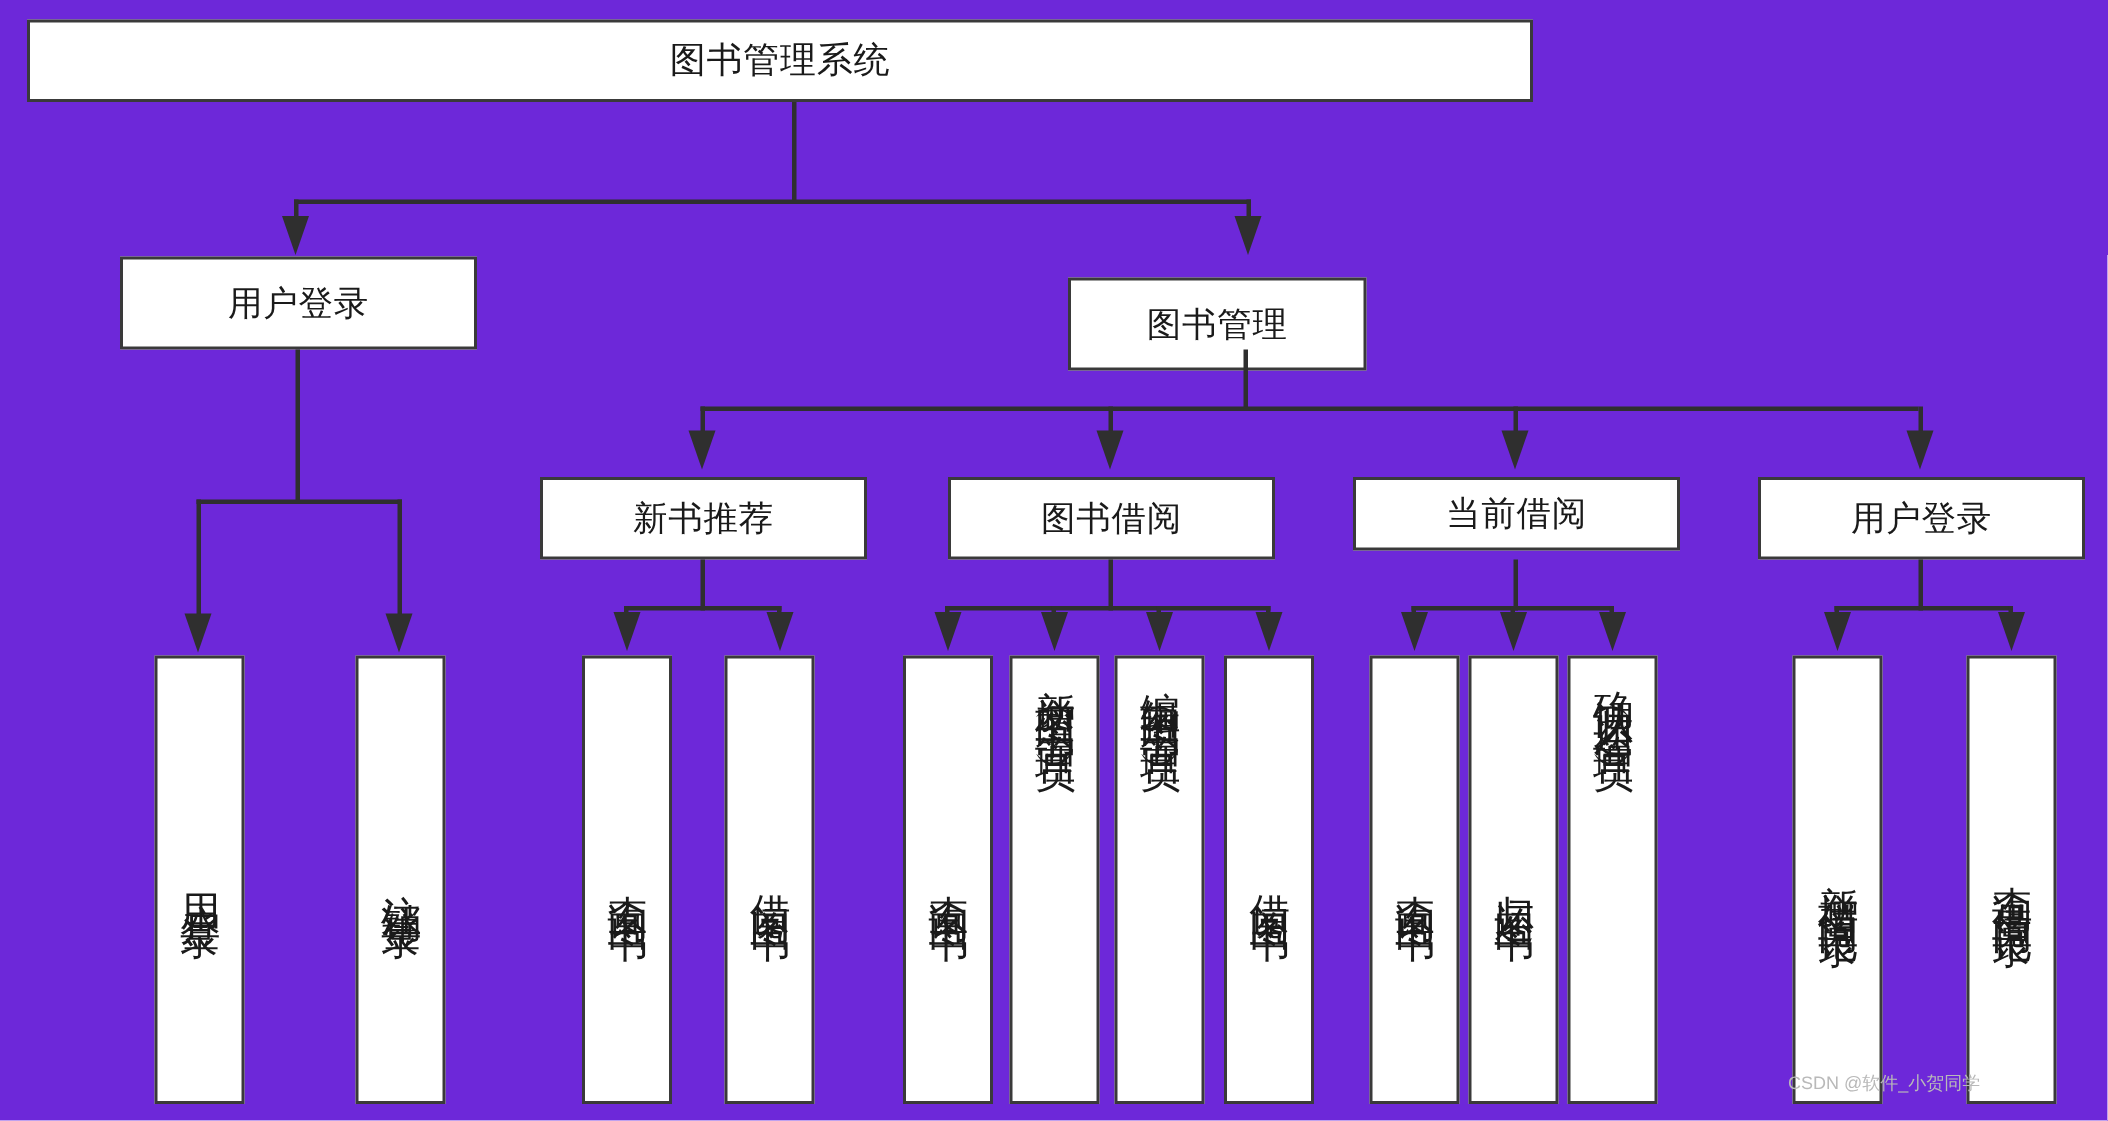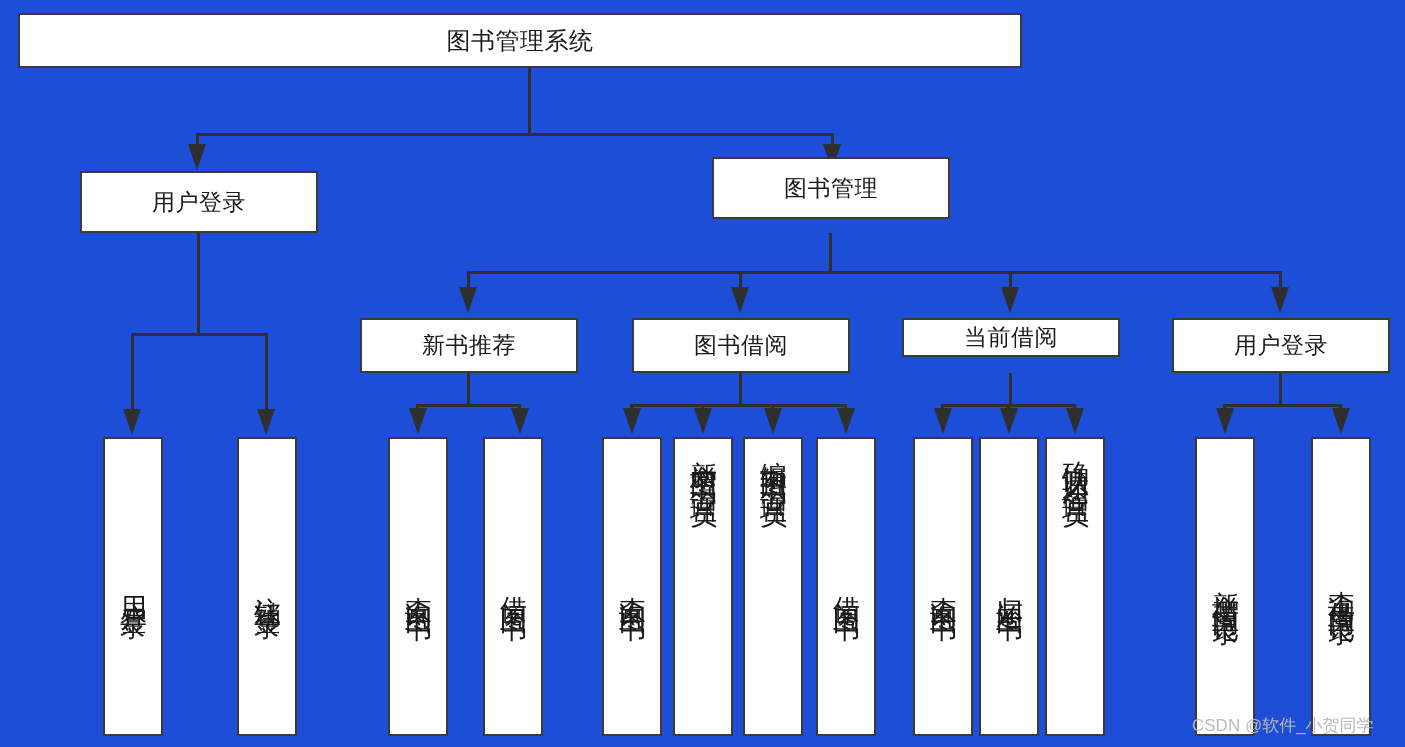--- a/index.html
+++ b/index.html
@@ -4,21 +4,21 @@
 <style>
   html,body{margin:0;padding:0;background:#ffffff;}
   body{
     font-family:"Liberation Sans","DejaVu Sans",sans-serif;
     -webkit-font-smoothing:antialiased;
   }
   #canvas{
     position:relative;
     width:1405px;
     height:747px;
-    background:#1d4ed8;
+    background:#6d28d9;
     overflow:hidden;
   }
   
   .box{
     position:absolute;
     box-sizing:border-box;
     border:2px solid #3a3a3a;
     background:#ffffff;
     display:flex;
     align-items:center;
@@ -64,21 +64,21 @@
     position:absolute;
     width:0;height:0;
     border-left:9px solid transparent;
     border-right:9px solid transparent;
     border-top:26px solid #2f2f2f;
   }
   
   #watermark{
     position:absolute;
     color:#b9b9b9;
-    font-size:17px;
+    font-size:12px;
     white-space:nowrap;
     user-select:none;
   }
 </style>
 </head>
 <body>
 
 <div id="canvas">
 
   <div class="box h-box" id="box-root" style="left:18px;top:13px;width:1004px;height:55px;">
@@ -92,21 +92,21 @@
   <div class="ln v" style="left:196px;top:133px;width:3px;height:16px;"></div>
   <div class="arrow" style="left:188px;top:144px;"></div>
 
   <div class="ln v" style="left:831px;top:133px;width:3px;height:16px;"></div>
   <div class="arrow" style="left:823px;top:144px;"></div>
 
   <div class="box h-box" style="left:80px;top:171px;width:238px;height:62px;">
     <span class="lbl">用户登录</span>
   </div>
 
-  <div class="box h-box" style="left:712px;top:157px;width:238px;height:62px;">
+  <div class="box h-box" style="left:712px;top:185px;width:199px;height:62px;">
     <span class="lbl">图书管理</span>
   </div>
 
   <div class="ln v" style="left:197px;top:233px;width:3px;height:102px;"></div>
   <div class="ln h" style="left:131px;top:333px;width:137px;height:3px;"></div>
   <div class="ln v" style="left:131px;top:333px;width:3px;height:80px;"></div>
   <div class="arrow" style="left:123px;top:409px;"></div>
   <div class="ln v" style="left:265px;top:333px;width:3px;height:80px;"></div>
   <div class="arrow" style="left:257px;top:409px;"></div>
 
@@ -124,21 +124,21 @@
 
   <div class="ln v" style="left:1279px;top:271px;width:3px;height:20px;"></div>
   <div class="arrow" style="left:1271px;top:287px;"></div>
 
   <div class="box h-box" style="left:632px;top:318px;width:218px;height:55px;">
     <span class="lbl">图书借阅</span>
   </div>
   <div class="box h-box" style="left:360px;top:318px;width:218px;height:55px;">
     <span class="lbl">新书推荐</span>
   </div>
-  <div class="box h-box" style="left:902px;top:318px;width:218px;height:39px;text-align:center;">
+  <div class="box h-box" style="left:902px;top:318px;width:218px;height:49px;text-align:center;">
     <span class="lbl">当前借阅</span>
   </div>
   <div class="box h-box" style="left:1172px;top:318px;width:218px;height:55px;">
     <span class="lbl">用户登录</span>
   </div>
 
   <div class="ln v" style="left:467px;top:373px;width:3px;height:34px;"></div>
   <div class="ln h" style="left:416px;top:404px;width:105px;height:3px;"></div>
   <div class="ln v" style="left:416px;top:404px;width:3px;height:8px;"></div>
   <div class="arrow" style="left:409px;top:408px;"></div>

